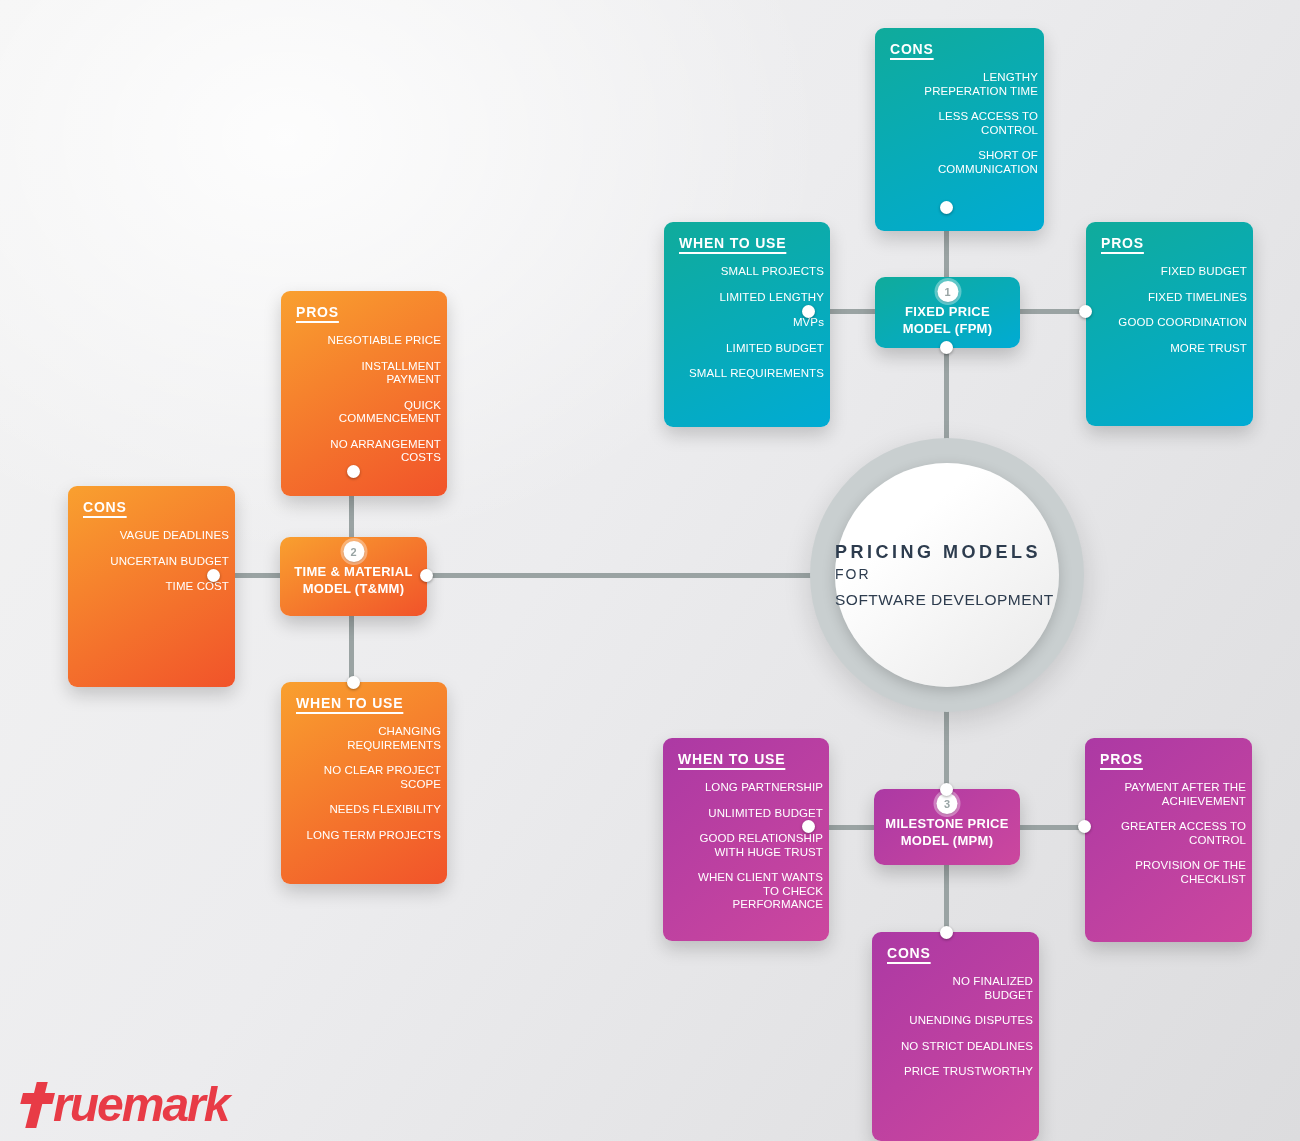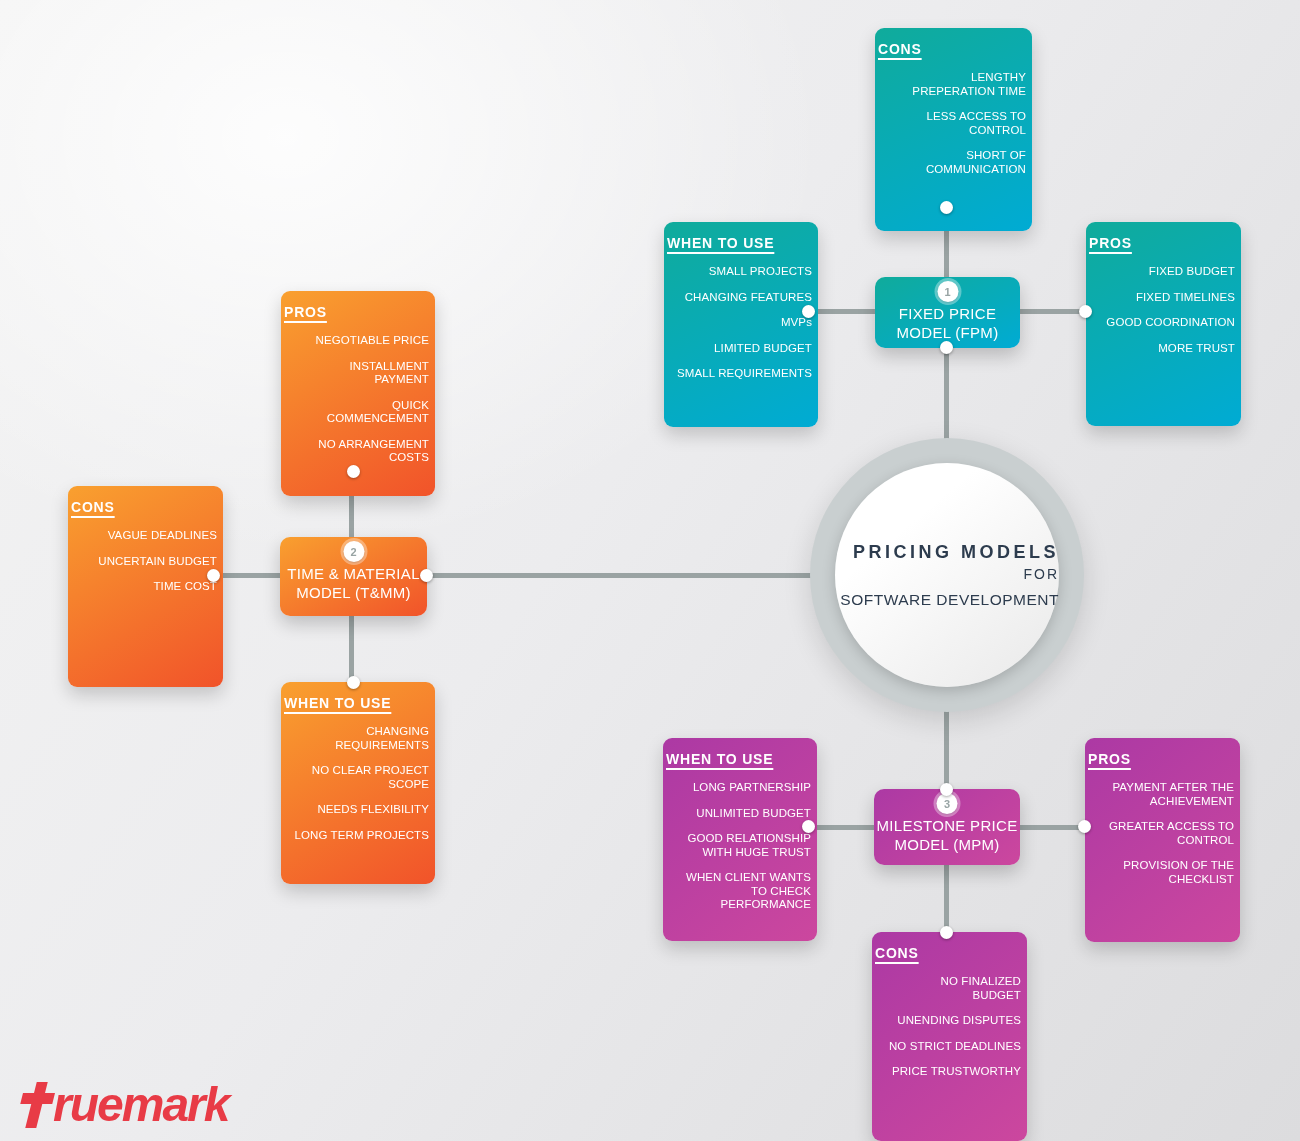--- a/index.html
+++ b/index.html
@@ -14,51 +14,51 @@
 
   
   .line{position:absolute;background:#9aa3a3;z-index:1;}
 
   
   .dot{position:absolute;width:13px;height:13px;border-radius:50%;background:#fff;
        box-shadow:0 1px 3px rgba(0,0,0,.35);z-index:5;}
 
   
   .card{position:absolute;border-radius:9px;color:#fff;z-index:3;
-        padding:13px 6px 10px 3px;box-shadow:0 8px 18px rgba(0,0,0,.18);}
+        padding:13px 6px 10px 15px;box-shadow:0 8px 18px rgba(0,0,0,.18);}
   .teal{background:linear-gradient(155deg,#10ab9b 0%,#00abd4 100%);}
   .orange{background:linear-gradient(150deg,#f9a02f 0%,#f1532a 100%);}
   .magenta{background:linear-gradient(140deg,#ac39a4 0%,#cc479e 100%);}
   .card-heading{font-weight:bold;font-size:14px;letter-spacing:.8px;margin:0 0 14px 0;
         text-decoration:underline;text-underline-offset:4px;text-decoration-thickness:2px;}
   .card-item{font-size:11.5px;letter-spacing:.1px;line-height:1.18;margin:0 0 12px 0;
         white-space:pre-line;text-align:right;}
 
   
   .model{position:absolute;border-radius:10px;color:#fff;z-index:3;
         box-shadow:0 8px 18px rgba(0,0,0,.2);text-align:center;}
   .badge{position:absolute;top:4px;left:50%;transform:translateX(-50%);
         width:21px;height:21px;border-radius:50%;background:#fff;
         box-shadow:0 0 0 3px rgba(255,255,255,.35),0 1px 2px rgba(0,0,0,.25);
         color:#98a4a4;font-size:11px;font-weight:bold;display:flex;
         align-items:center;justify-content:center;}
   .model-title{position:absolute;left:0;right:0;top:27px;
-        font-size:15px;font-weight:normal;letter-spacing:.3px;line-height:1.27;}
+        font-size:13px;font-weight:bold;letter-spacing:.3px;line-height:1.27;}
 
   
   .center-ring{position:absolute;left:810px;top:438px;width:274px;height:274px;
         border-radius:50%;background:#c9cfd0;z-index:2;
         box-shadow:0 8px 28px rgba(0,0,0,.14);display:flex;align-items:center;justify-content:center;}
   .center-inner{width:224px;height:224px;border-radius:50%;
         background:linear-gradient(140deg,#ffffff 30%,#eaeaea 95%);
         box-shadow:0 4px 14px rgba(0,0,0,.18);
-        display:flex;flex-direction:column;align-items:flex-end;justify-content:center;
+        display:flex;flex-direction:column;align-items:flex-start;justify-content:center;
         text-align:center;color:#2d3c4e;}
   .center-l1{font-size:18px;font-weight:bold;letter-spacing:3.5px;}
-  .center-l2{font-size:14px;letter-spacing:2px;margin-top:3px;margin-left:33px;}
+  .center-l2{font-size:14px;letter-spacing:2px;margin-top:3px;}
   .center-l3{font-size:15.5px;letter-spacing:.5px;margin-top:9px;}
 
   
   .logo{position:absolute;left:20px;top:1082px;display:flex;align-items:flex-end;z-index:4;}
   .logo-t{width:32px;height:46px;position:relative;margin-right:1px;transform:skewX(-14deg);}
   .logo-t::before{content:"";position:absolute;left:11px;top:0;width:11px;height:46px;background:#e83b46;}
   .logo-t::after{content:"";position:absolute;left:0;top:11px;width:32px;height:11px;background:#e83b46;}
   .logo-text{font-style:italic;font-weight:bold;font-size:48px;line-height:.95;
         letter-spacing:-2px;color:#e83b46;}
 </style>
@@ -87,21 +87,21 @@
 PREPERATION TIME</div>
     <div class="card-item">LESS ACCESS TO
 CONTROL</div>
     <div class="card-item">SHORT OF
 COMMUNICATION</div>
   </div>
 
   <div class="card teal" style="left:664px;top:222px;width:145px;height:182px">
     <div class="card-heading">WHEN TO USE</div>
     <div class="card-item">SMALL PROJECTS</div>
-    <div class="card-item">CHANGING FEATURES</div>
+    <div class="card-item">LIMITED LENGTHY</div>
     <div class="card-item">MVPs</div>
     <div class="card-item">LIMITED BUDGET</div>
     <div class="card-item">SMALL REQUIREMENTS</div>
   </div>
 
   <div class="card teal" style="left:1086px;top:222px;width:146px;height:181px">
     <div class="card-heading">PROS</div>
     <div class="card-item">FIXED BUDGET</div>
     <div class="card-item">FIXED TIMELINES</div>
     <div class="card-item">GOOD COORDINATION</div>

